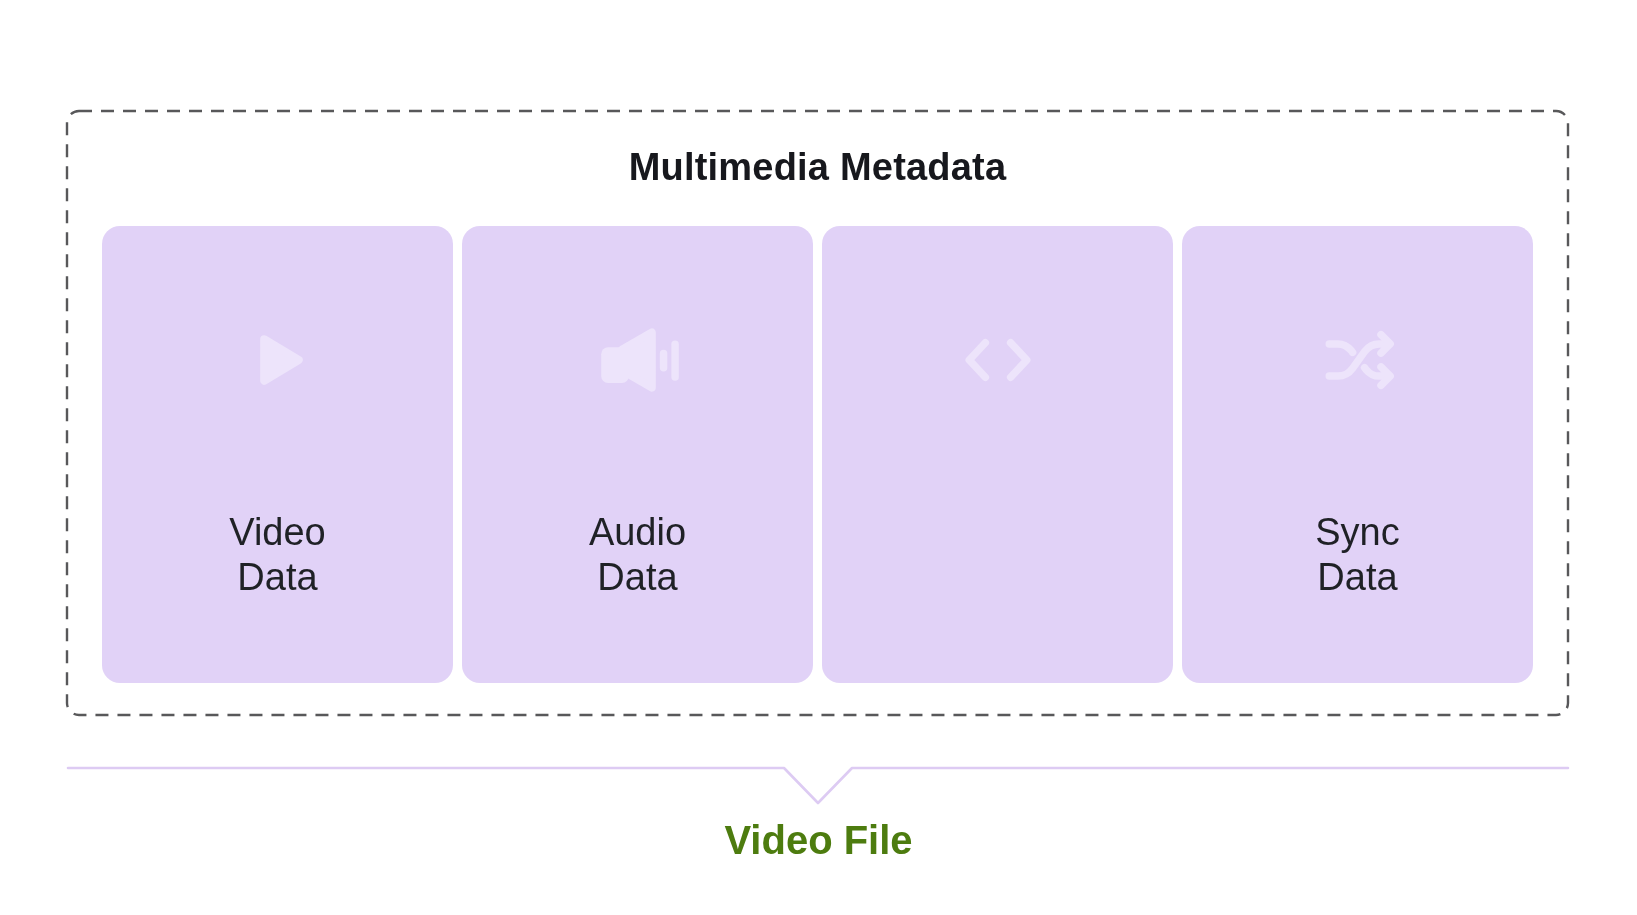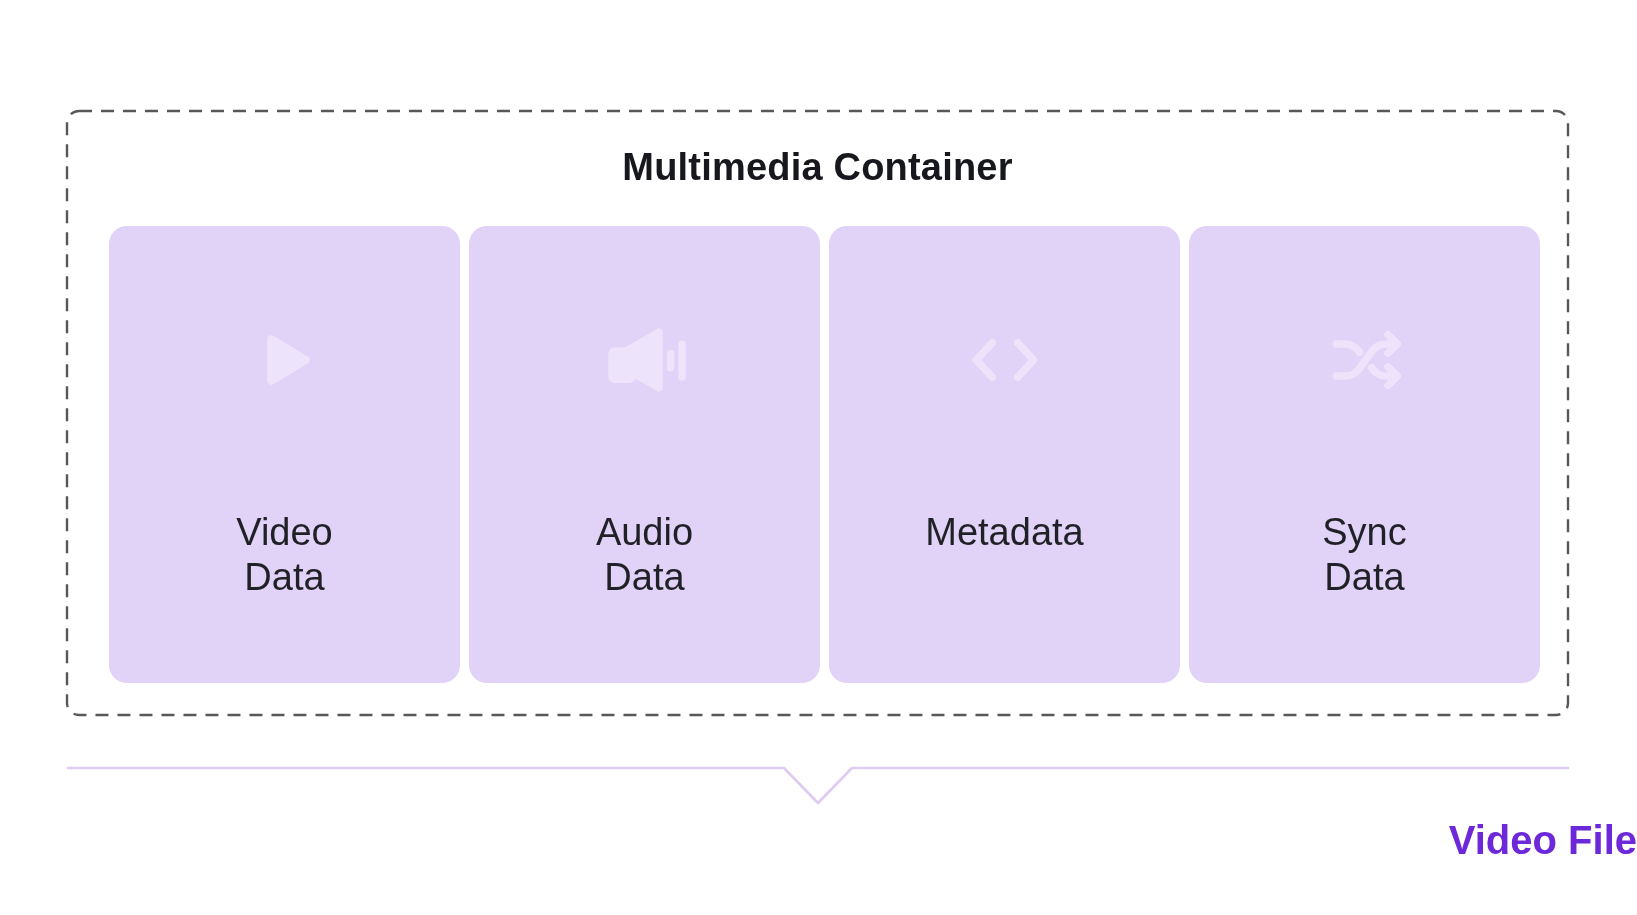--- a/index.html
+++ b/index.html
@@ -24,21 +24,21 @@
     left: 67px; top: 146px; width: 1501px;
     text-align: center;
     font-size: 38px;
     font-weight: 600;
     letter-spacing: 0.2px;
     color: #17181d;
   }
 
   .cards-row {
     position: absolute;
-    left: 109px; top: 226px;
+    left: 102px; top: 226px;
     width: 1431px; height: 457px;
     display: flex;
     gap: 9px;
   }
   .card {
     position: relative;
     flex: 1 1 0;
     background: #e1d2f7;
     border-radius: 18px;
     height: 457px;
@@ -56,41 +56,41 @@
     font-size: 38px;
     line-height: 45px;
     font-weight: 400;
     color: #1f2126;
     white-space: pre-line;
   }
 
   .output-label {
     position: absolute;
     left: 0; top: 818px; width: 1637px;
-    text-align: right;
+    text-align: center;
     font-size: 40px;
     font-weight: 700;
-    color: #6d28d9;
+    color: #4d7c0f;
   }
 
   .icon-stroke { fill: none; stroke: #ede4fb; stroke-width: 6.5; stroke-linecap: round; stroke-linejoin: round; }
   .icon-fill   { fill: #ede4fb; stroke: #ede4fb; stroke-width: 7; stroke-linejoin: round; }
   .icon-bar    { fill: #ede4fb; }
 </style>
 </head>
 <body>
 
 <div class="stage">
 
   <svg class="decor" viewBox="0 0 1637 915" aria-hidden="true">
     <rect x="67" y="111" width="1501" height="604" rx="12" fill="none" stroke="#58585a" stroke-width="2.4" stroke-dasharray="13 9"></rect>
     <path d="M68 768 H784 L818 803 L852 768 H1568" fill="none" stroke="#ddcbf3" stroke-width="2.6" stroke-linejoin="round" stroke-linecap="round"></path>
   </svg>
 
-  <div class="container-title">Multimedia Container</div>
+  <div class="container-title">Multimedia Metadata</div>
 
   <div class="cards-row">
 
     <div class="card">
       <div class="card-icon">
         <svg viewBox="0 0 80 80" aria-hidden="true">
           <path class="icon-fill" d="M28 22 L58 40 L28 58 Z"></path>
         </svg>
       </div>
       <div class="card-label">Video
@@ -111,21 +111,20 @@
     </div>
 
 
     <div class="card">
       <div class="card-icon">
         <svg viewBox="0 0 80 80" aria-hidden="true">
           <path class="icon-stroke" d="M29 25 L15 40 L29 55"></path>
           <path class="icon-stroke" d="M51 25 L65 40 L51 55"></path>
         </svg>
       </div>
-      <div class="card-label">Metadata</div>
     </div>
 
     <div class="card">
       <div class="card-icon">
         <svg viewBox="0 0 80 80" aria-hidden="true">
           <path class="icon-stroke" stroke-width="6" d="M15 54 H22.5 C27.8 54 32.3 51.4 35.3 47.3 L45.7 32.7 C48.7 28.6 53.2 26 58.5 26 H66"></path>
           <path class="icon-stroke" stroke-width="6" d="M60 18 L68 26 L60 34"></path>
           <path class="icon-stroke" stroke-width="6" d="M15 26 H22.5 C27 26 31 28.1 34 31.7 L35.3 33.3"></path>
           <path class="icon-stroke" stroke-width="6" d="M66 54 H58.5 C54 54 50 51.9 47 48.3 L45.7 46.7"></path>
           <path class="icon-stroke" stroke-width="6" d="M60 46 L68 54 L60 62"></path>

